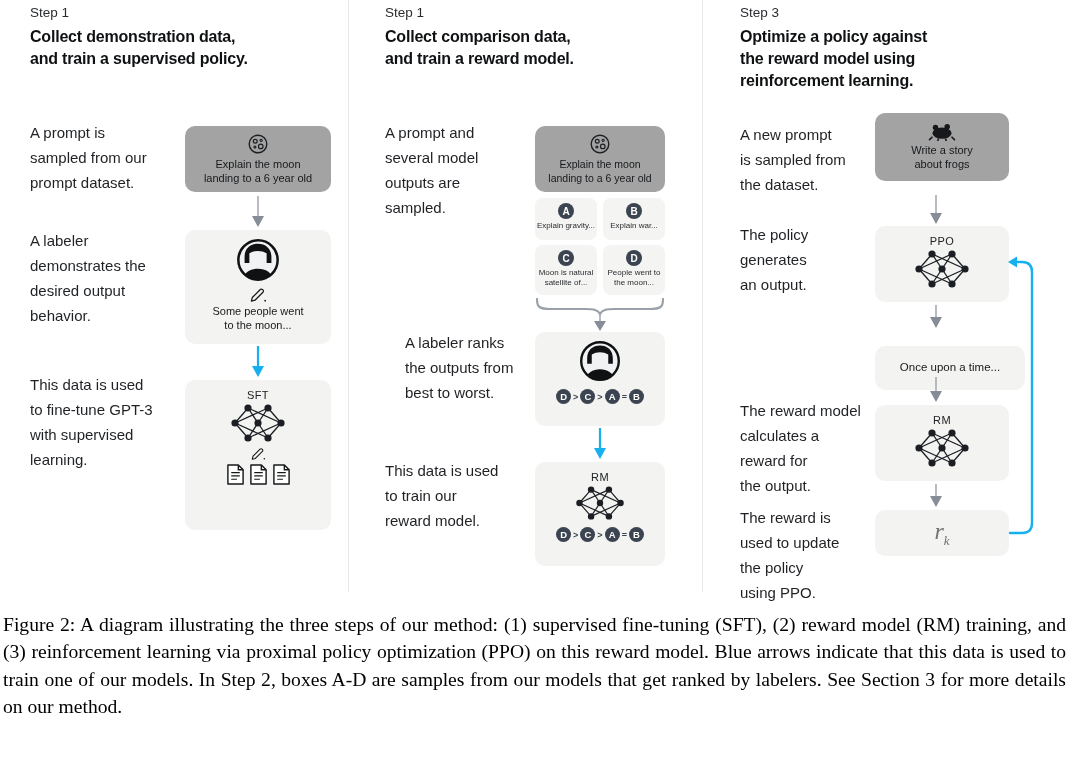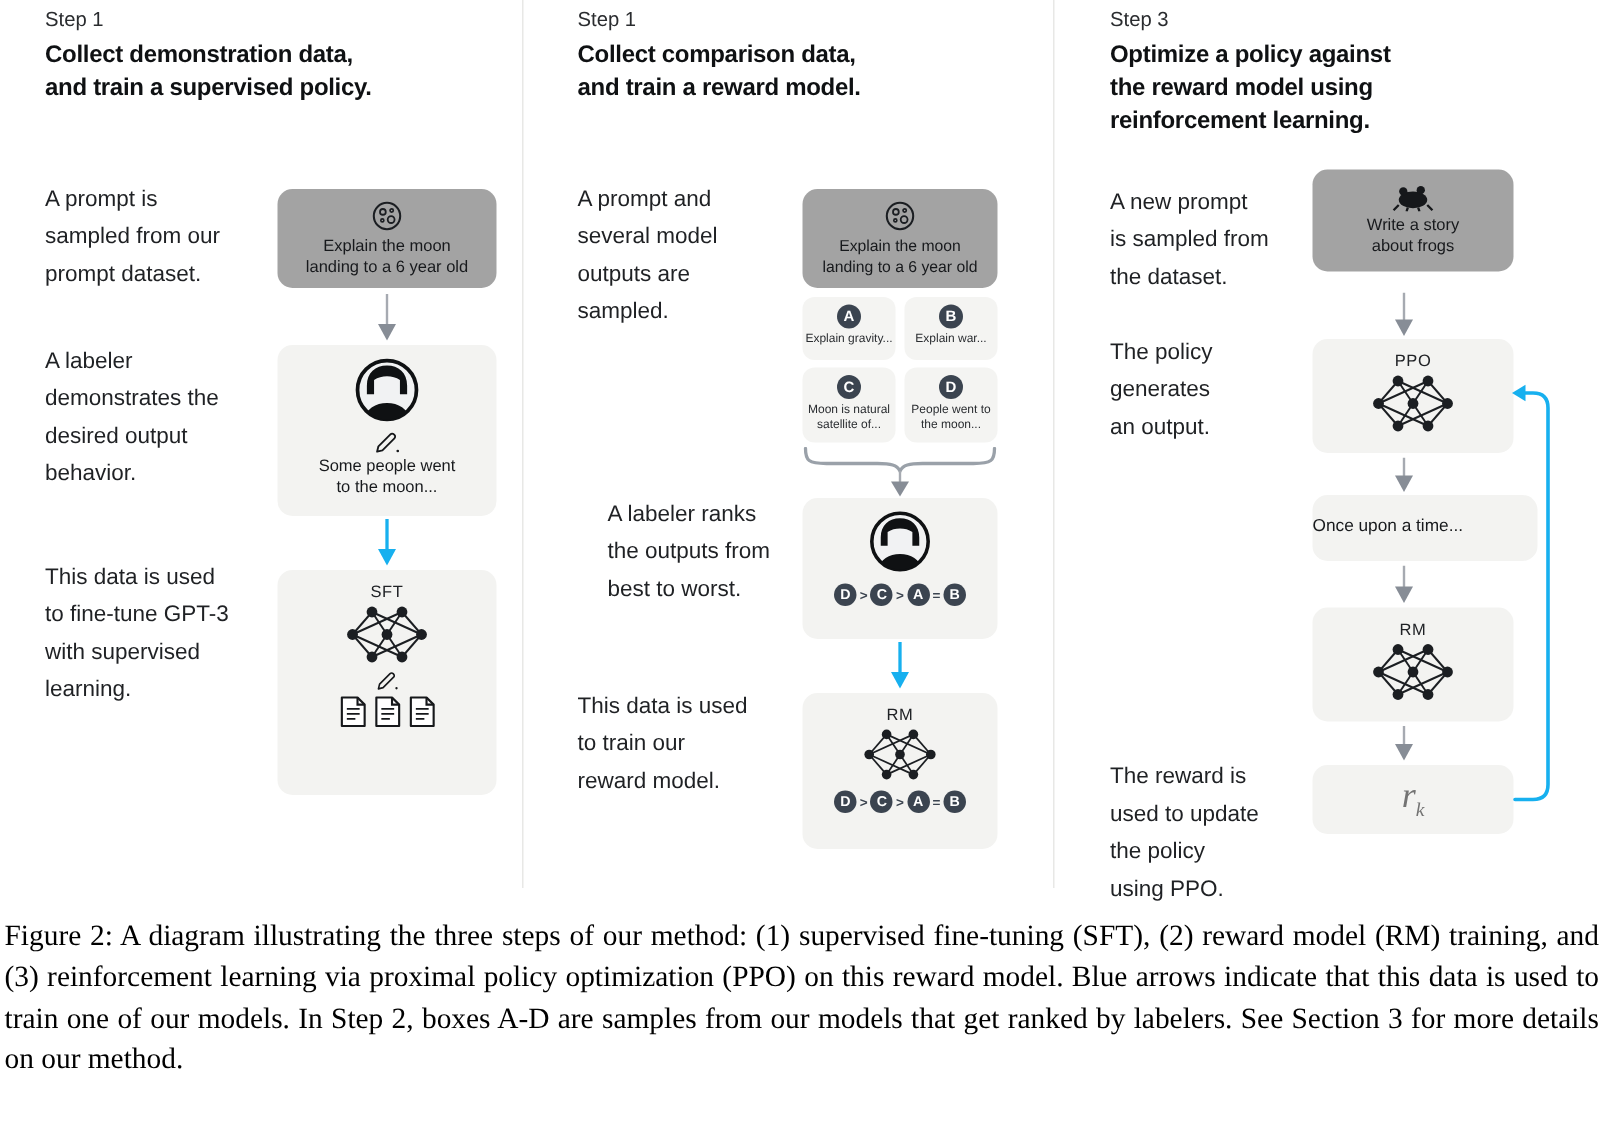--- a/index.html
+++ b/index.html
@@ -268,20 +268,24 @@
   <div class="steplabel" style="left:740px;top:5px;">Step 3</div>
   <div class="steptitle" style="left:740px;top:26px;">Optimize a policy against
 the reward model using
 reinforcement learning.</div>
   <div class="sidetext" style="left:740px;top:122px;">A new prompt
 is sampled from
 the dataset.</div>
   <div class="sidetext" style="left:740px;top:222px;">The policy
 generates
 an output.</div>
+  <div class="sidetext" style="left:740px;top:398px;">The reward model
+calculates a
+reward for
+the output.</div>
   <div class="sidetext" style="left:740px;top:505px;">The reward is
 used to update
 the policy
 using PPO.</div>
 
   <div class="pbox ctr" style="left:875px;top:113px;width:134px;height:68px;">
     <svg width="28" height="19" viewBox="0 0 32 22" style="margin-top:9px;">
       <ellipse cx="16" cy="13" rx="11" ry="6.5" fill="#16181b"></ellipse>
       <circle cx="8.5" cy="6.5" r="3.2" fill="#16181b"></circle>
       <circle cx="22" cy="5.5" r="3.2" fill="#16181b"></circle>
@@ -323,21 +327,21 @@
           <circle cx="38" cy="35" r="3.6"></circle>
       </g>
     </svg>
   </div>
 
   <svg style="position:absolute;left:928px;top:305px;" width="16" height="24">
     <line x1="8" y1="0" x2="8" y2="13" stroke="#a6aab1" stroke-width="1.6"></line>
     <polygon points="2,12 14,12 8,23" fill="#878d96"></polygon>
   </svg>
 
-  <div class="nbox" style="left:875px;top:330px;width:150px;height:44px;display:flex;align-items:center;">
+  <div class="nbox" style="left:875px;top:346px;width:150px;height:44px;display:flex;align-items:center;justify-content:center;">
     <div class="ptext" style="margin-top:0;font-size:11.5px;">Once upon a time...</div>
   </div>
 
   <svg style="position:absolute;left:928px;top:377px;" width="16" height="26">
     <line x1="8" y1="0" x2="8" y2="15" stroke="#a6aab1" stroke-width="1.6"></line>
     <polygon points="2,14 14,14 8,25" fill="#878d96"></polygon>
   </svg>
 
   <div class="nbox ctr" style="left:875px;top:405px;width:134px;height:76px;">
     <div class="mlabel">RM</div>

